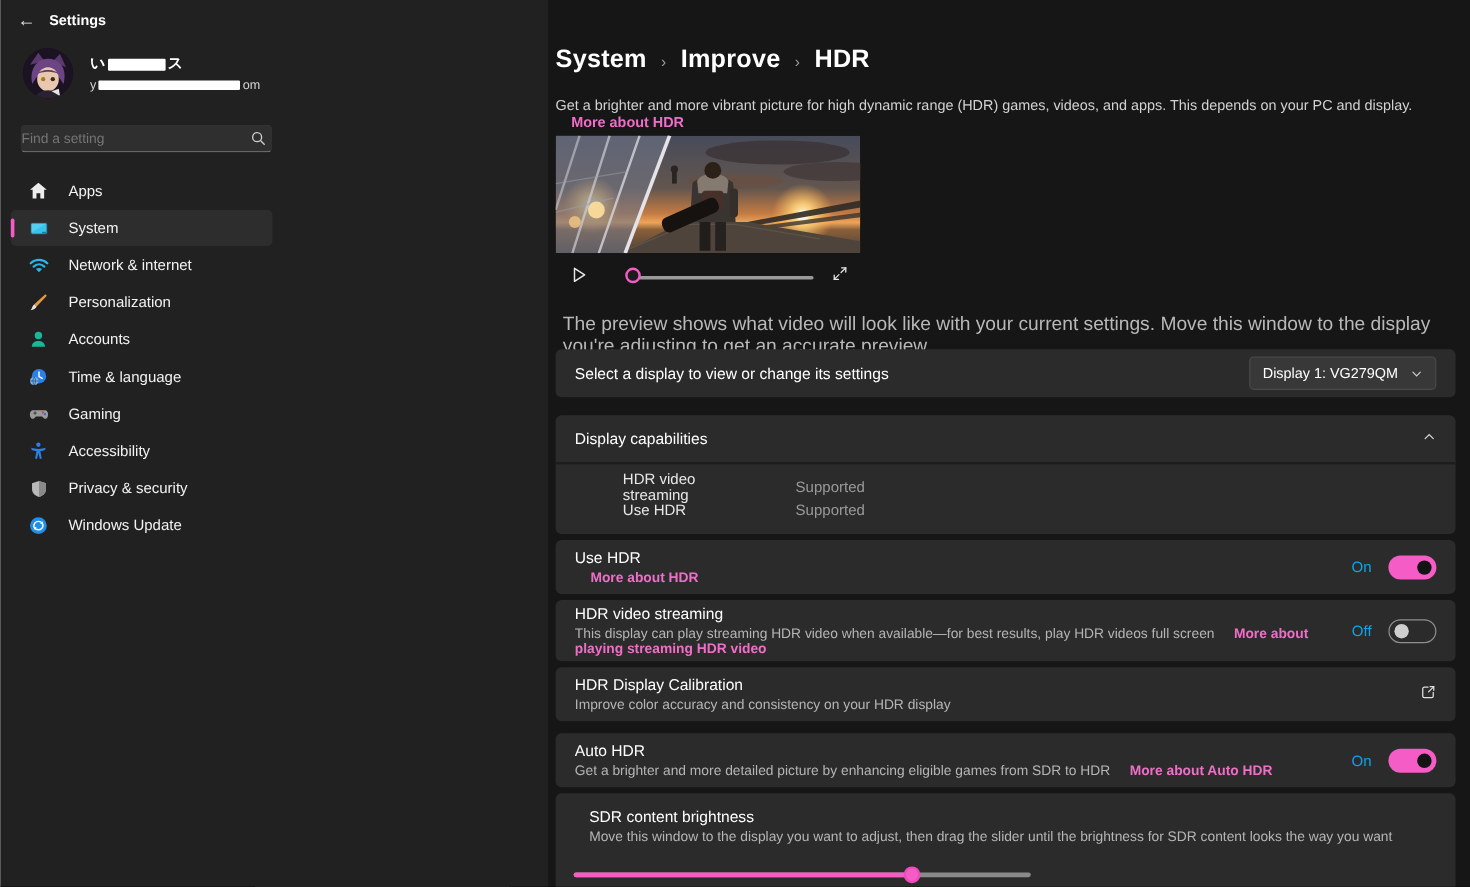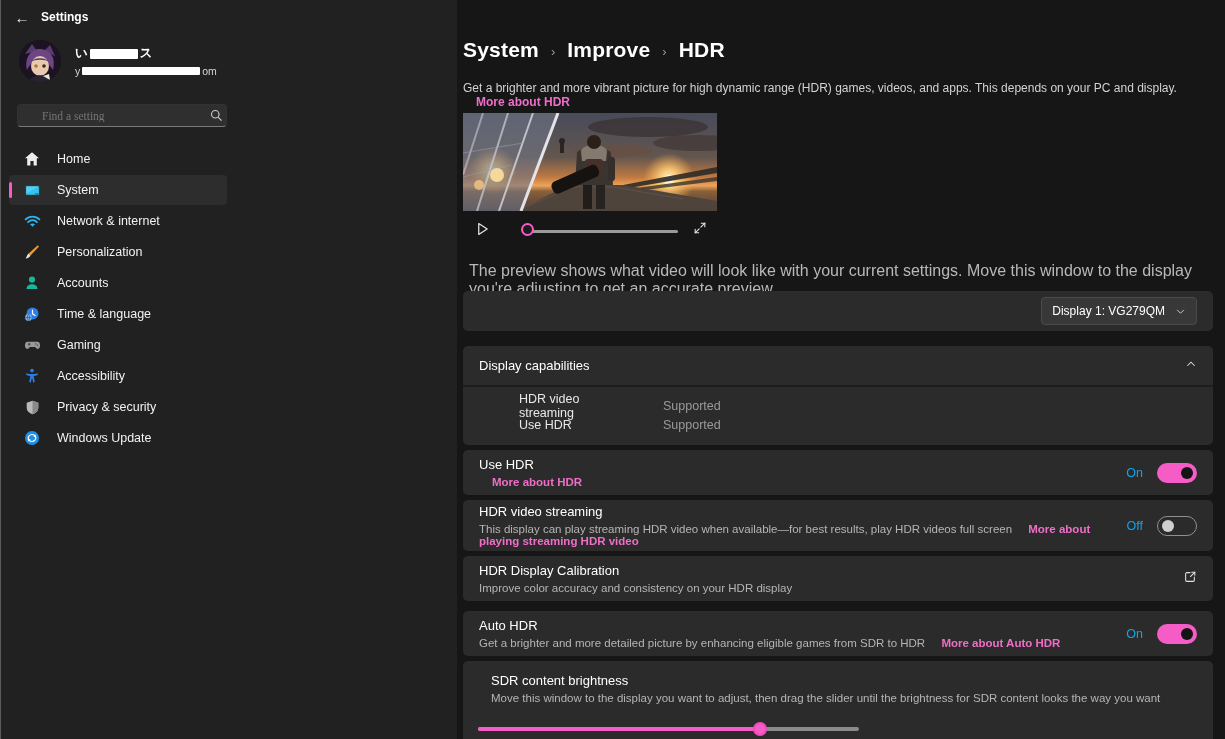--- a/index.html
+++ b/index.html
@@ -15,21 +15,21 @@
 
   .profile { position:absolute; left:18px; top:40px; display:flex; align-items:center; gap:14px; }
   .avatar { width:42px; height:42px; border-radius:50%; overflow:hidden; background:#18121f; flex:0 0 auto; }
   .p-name { font-size:12.5px; font-weight:bold; color:#fff; display:flex; align-items:center; }
   .p-email { font-size:10.5px; color:#d6d6d6; margin-top:3px; display:flex; align-items:center; }
   .redact { display:inline-block; background:#fff; border-radius:1px; margin:0 2px; }
   .redact.name { width:48px; height:10px; }
   .redact.mail { width:118px; height:8px; }
 
   .searchbox { position:absolute; left:16px; top:104px; width:210px; height:23px; background:#2f2f2f; border:1px solid #323232; border-bottom:1px solid #7a7a7a; border-radius:4px; display:flex; align-items:center; }
-  .searchbox input { flex:1; background:transparent; border:none; outline:none; color:#cfcfcf; font-size:11.5px; padding:0 24px; font-family:Liberation Serif, serif; }
+  .searchbox input { flex:1; background:transparent; border:none; outline:none; color:#cfcfcf; font-size:11.5px; padding:0 0; font-family:Liberation Sans, sans-serif; }
   .searchbox .s-icon { width:22px; color:#cfcfcf; display:flex; align-items:center; justify-content:center; }
 
   .nav { position:absolute; left:8px; top:144px; width:218px; }
   .nav-item { position:relative; display:flex; align-items:center; height:30px; border-radius:4px; cursor:pointer; margin-bottom:1px; }
   .nav-item.selected { background:#2d2d2d; }
   .nav-item .acc-bar { position:absolute; left:0; top:7px; width:3px; height:16px; border-radius:2px; background:#f55cc5; display:none; }
   .nav-item.selected .acc-bar { display:block; }
   .nav-ic { width:18px; height:18px; margin-left:14px; display:flex; align-items:center; justify-content:center; }
   .nav-lb { font-size:12.5px; color:#f2f2f2; margin-left:16px; }
 
@@ -129,21 +129,21 @@
     </div>
 
     <nav class="nav">
       <div class="nav-item">
 
         <span class="nav-ic">
             <svg width="16" height="16" viewBox="0 0 16 16">
               <path d="M8 1.2 L15 7.2 H12.8 V14.5 H9.6 V10 H6.4 V14.5 H3.2 V7.2 H1 Z" fill="#ededed"></path>
             </svg>
           </span>
-        <span class="nav-lb">Home</span>
+        <span class="nav-lb">Apps</span>
       </div>
       <div class="nav-item selected">
         <span class="acc-bar"></span>
         <span class="nav-ic">
             <svg width="17" height="17" viewBox="0 0 16 16">
               <rect x="1" y="3" width="14" height="10" rx="1.4" fill="#2e3a42"></rect>
               <rect x="2" y="4" width="12" height="8" rx=".8" fill="#35c3ec"></rect>
               <path d="M2 4 L14 4 L2 11 Z" fill="#6fd9f4" opacity=".55"></path>
               <rect x="10.5" y="10.5" width="3" height="1.4" fill="#0c7fa6"></rect>
             </svg>
@@ -323,20 +323,21 @@
             <path d="M6.5 13.5 H2.5 V9.5"></path>
             <path d="M2.5 13.5 L7 9"></path>
           </svg>
       </button>
     </div>
 
     <div class="preview-note">The preview shows what video will look like with your current settings. Move this window to the display you're adjusting to get an accurate preview.</div>
 
     <div class="card" style="top:291px;height:40px;">
       <div class="rowflex">
+        <span class="card-title">Select a display to view or change its settings</span>
         <span class="grow"></span>
         <button class="dd-btn">
           <span>Display 1: VG279QM</span>
           <svg width="11" height="11" viewBox="0 0 16 16" fill="none" stroke="#cfcfcf" stroke-width="1.4" stroke-linecap="round">
               <path d="M3.5 6 L8 10.5 L12.5 6"></path>
             </svg>
         </button>
       </div>
     </div>
 

